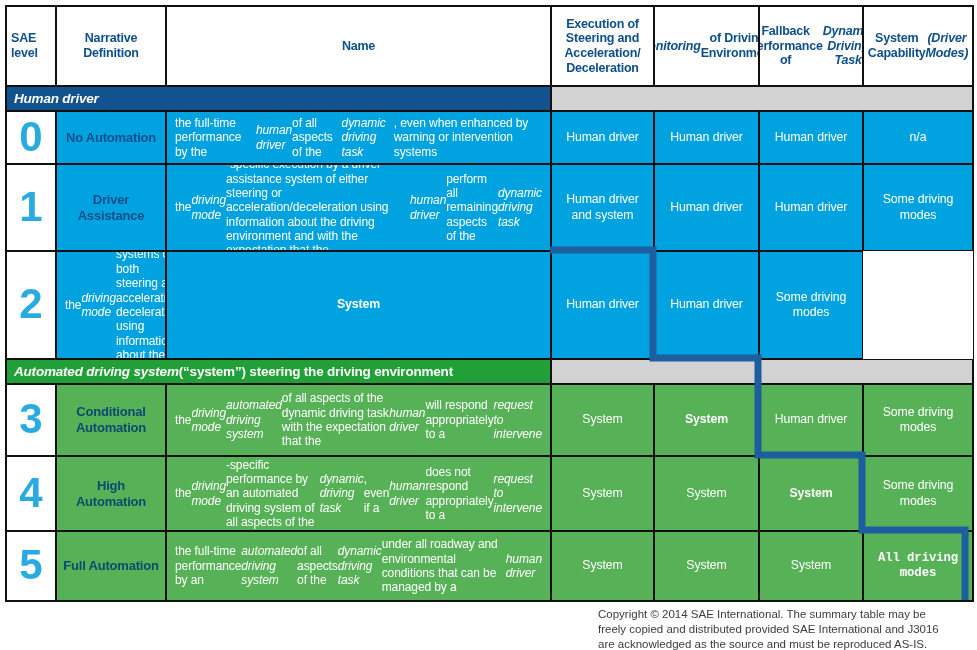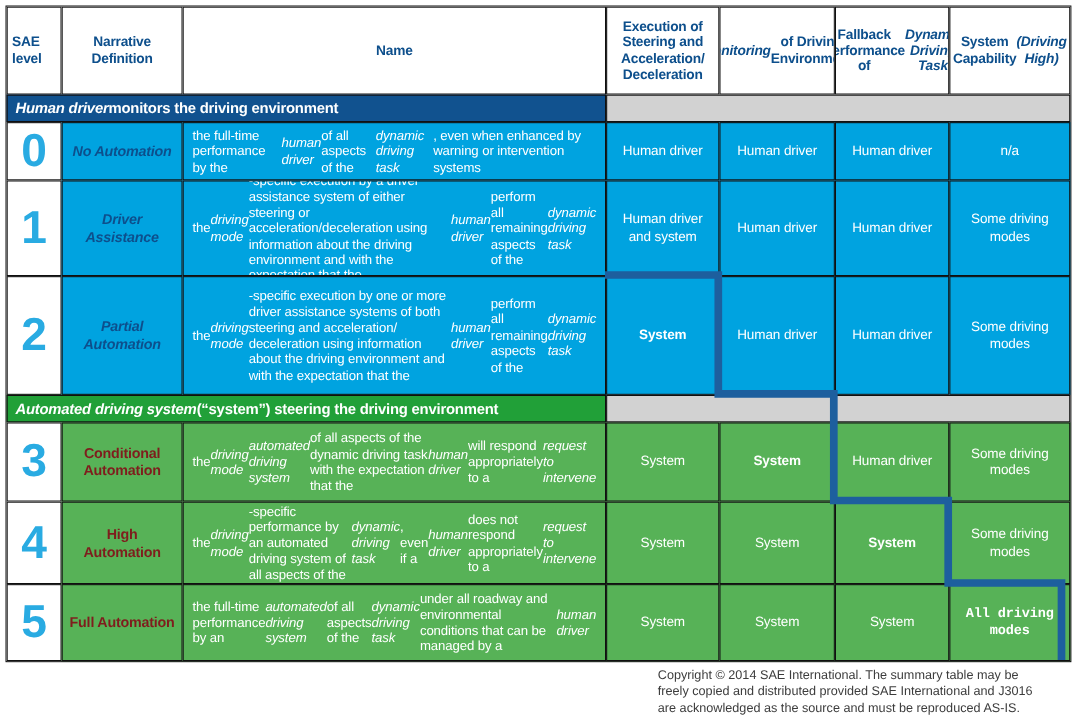--- a/index.html
+++ b/index.html
@@ -21,22 +21,22 @@
   .band-left{grid-column:1 / span 3;color:#fff;font-weight:bold;font-size:13.5px;justify-content:flex-start;padding-left:7px;letter-spacing:-0.2px;}
   .band-right{grid-column:4 / span 4;background:#d2d2d2;}
   .band-blue{background:#11528f;}
   .band-green{background:#21a038;}
   
   .level-cell{background:#fff;color:#29abe2;font-weight:bold;font-size:42px;line-height:1;padding-bottom:2px;}
   
   .blue{background:#00a3e0;}
   .green{background:#57b257;}
   .name-cell{font-weight:bold;font-size:13px;text-align:center;line-height:1.2;padding:2px 6px;letter-spacing:-0.2px;}
-  .blue.name-cell{color:#0d4f8c;font-style:italic;}
-  .green.name-cell{color:#7f1d1d;}
+  .blue.name-cell{color:#0d4f8c;}
+  .green.name-cell{color:#0c4a6e;}
   .narr-cell{color:#fff;font-size:12px;line-height:1.2;justify-content:flex-start;text-align:left;padding:4px 8px;letter-spacing:-0.1px;}
   .val-cell{color:#fff;font-size:12.3px;text-align:center;line-height:1.25;padding:2px 8px;letter-spacing:-0.1px;}
   
   .overlay{position:absolute;left:5px;top:5px;width:967px;height:595px;pointer-events:none;}
   
   .copyright{position:absolute;left:598px;top:607px;width:376px;color:#3c3c3c;font-size:11.5px;line-height:1.3;text-align:left;}
 </style>
 </head>
 <body>
 
@@ -59,26 +59,25 @@
     <div class="cell hdr">
         <span style="font-style: italic;">Monitoring</span>
         <span> of Driving Environment</span>
       </div>
     <div class="cell hdr">
         <span>Fallback Performance of </span>
         <span style="font-style: italic;">Dynamic Driving Task</span>
       </div>
     <div class="cell hdr">
         <span>System Capability </span>
-        <span style="font-style: italic;">(Driving High)</span>
+        <span style="font-style: italic;">(Driver Modes)</span>
       </div>
 
     <div class="cell band-left band-blue">
         <span style="font-style: italic;">Human driver</span>
-        <span> monitors the driving environment</span>
       </div>
     <div class="cell band-right"></div>
 
     <div class="cell level-cell">0</div>
     <div class="cell blue name-cell">No Automation</div>
     <div class="cell blue narr-cell">
         <span>the full-time performance by the </span>
         <span style="font-style: italic;">human driver</span>
         <span> of all aspects of the </span>
         <span style="font-style: italic;">dynamic driving task</span>
@@ -114,21 +113,20 @@
         <span>Human driver</span>
       </div>
     <div class="cell blue val-cell">
         <span>Human driver</span>
       </div>
     <div class="cell blue val-cell">
         <span>Some driving modes</span>
       </div>
 
     <div class="cell level-cell">2</div>
-    <div class="cell blue name-cell">Partial Automation</div>
     <div class="cell blue narr-cell">
         <span>the </span>
         <span style="font-style: italic;">driving mode</span>
         <span>-specific execution by one or more driver assistance systems of both steering and acceleration/ deceleration using information about the driving environment and with the expectation that the </span>
         <span style="font-style: italic;">human driver</span>
         <span> perform all remaining aspects of the </span>
         <span style="font-style: italic;">dynamic driving task</span>
       </div>
     <div class="cell blue val-cell">
         <span style="font-weight: bold;">System</span>

